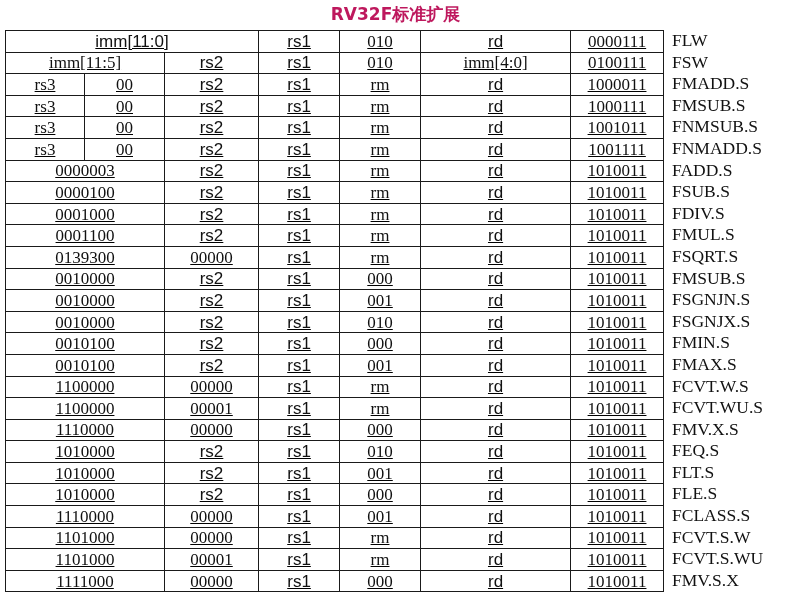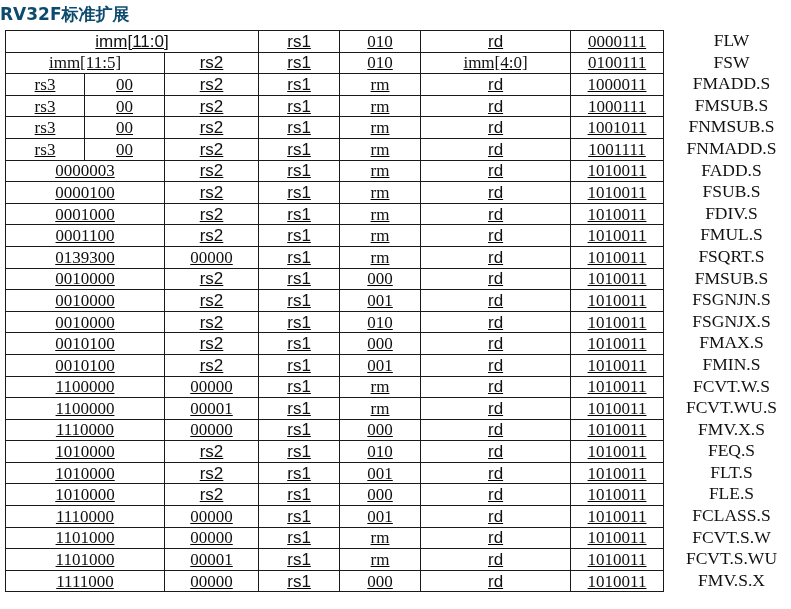--- a/index.html
+++ b/index.html
@@ -1,36 +1,36 @@
 <!DOCTYPE html>
 <html><head>
 <meta charset="utf-8">
 <style>
   html, body { margin: 0; padding: 0; background: #ffffff; }
   body { width: 791px; height: 609px; position: relative; overflow: hidden; }
   .title {
-    position: absolute; left: 0; top: 2px; width: 791px; text-align: left;
+    position: absolute; left: 0; top: 2px; width: 791px; text-align: center;
     font-family: "DejaVu Sans", "Liberation Sans", sans-serif; font-weight: bold;
-    font-size: 17px; color: #0c4a6e; line-height: 24px;
+    font-size: 17px; color: #be185d; line-height: 24px;
   }
   table.enc {
     position: absolute; left: 5px; top: 30px;
     border-collapse: collapse; table-layout: fixed;
     width: 658px;
     text-decoration: underline;
   }
   table.enc td {
     border: 1.3px solid #1a1a1a; padding: 0; height: 20.6px;
     text-align: center; vertical-align: middle; color: #111;
     font-size: 17px; line-height: 19px; white-space: nowrap; overflow: hidden;
   }
   .serif { font-family: "Liberation Serif", "DejaVu Serif", serif; font-size: 17.5px; }
   .sans { font-family: "Liberation Sans", "DejaVu Sans", sans-serif; font-size: 16px; }
   .names {
-    position: absolute; left: 672px; top: 30px; width: 119px; text-align: center;
+    position: absolute; left: 672px; top: 30px; width: 119px;
   }
   .names div {
     height: 21.6px; line-height: 21.6px;
     font-family: "Liberation Serif", "DejaVu Serif", serif; font-size: 17.5px;
     color: #111; white-space: nowrap;
   }
 </style>
 </head>
 <body>
 
@@ -269,22 +269,22 @@
     <div>FNMSUB.S</div>
     <div>FNMADD.S</div>
     <div>FADD.S</div>
     <div>FSUB.S</div>
     <div>FDIV.S</div>
     <div>FMUL.S</div>
     <div>FSQRT.S</div>
     <div>FMSUB.S</div>
     <div>FSGNJN.S</div>
     <div>FSGNJX.S</div>
+    <div>FMIN.S</div>
     <div>FMAX.S</div>
-    <div>FMIN.S</div>
     <div>FCVT.W.S</div>
     <div>FCVT.WU.S</div>
     <div>FMV.X.S</div>
     <div>FEQ.S</div>
     <div>FLT.S</div>
     <div>FLE.S</div>
     <div>FCLASS.S</div>
     <div>FCVT.S.W</div>
     <div>FCVT.S.WU</div>
     <div>FMV.S.X</div>

